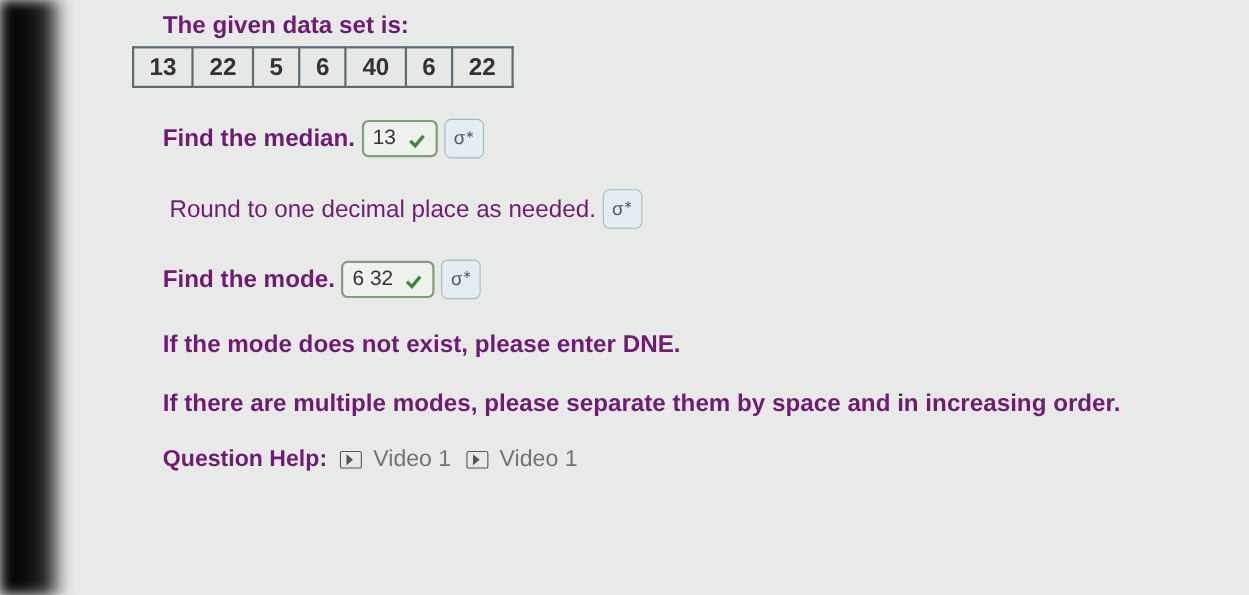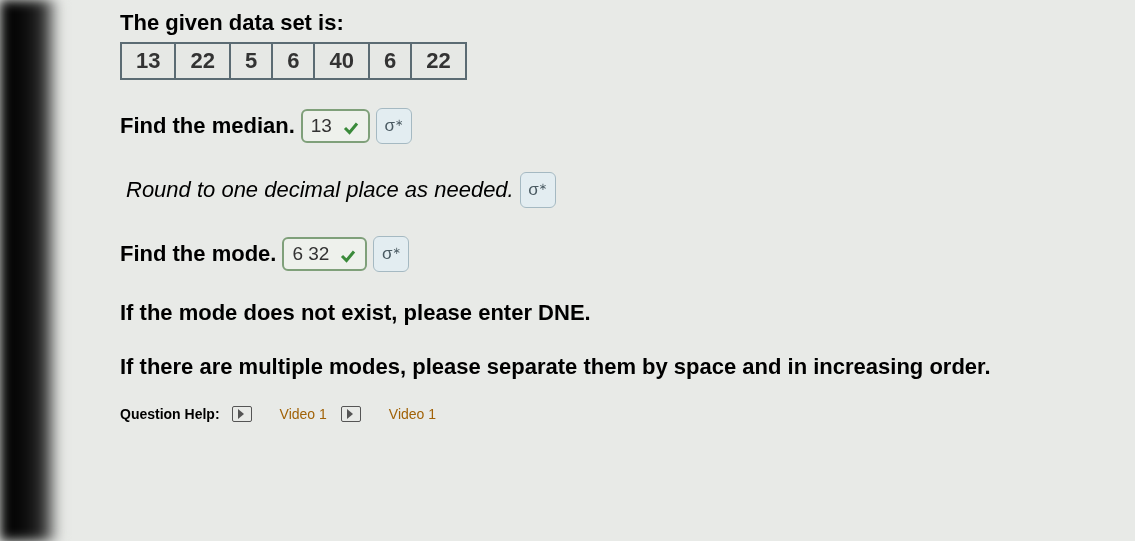--- a/index.html
+++ b/index.html
@@ -25,24 +25,24 @@
     padding: 10px 40px 10px 120px;
     font-size: 22px;
     color: #333;
     filter: blur(0.5px);
   }
   .line {
     margin-bottom: 28px;
   }
   .prompt-text {
     font-weight: 600;
-    color: #000000;
+    color: #701a75;
+    margin-left: 28px;
   }
   .italic {
-    font-style: italic;
     font-weight: 500;
   }
   .data-table {
     border-collapse: collapse;
     margin-top: 6px;
   }
   .data-table td {
     border: 2px solid #5b6b73;
     padding: 4px 14px;
     font-weight: 700;
@@ -88,27 +88,27 @@
     color: #4a5a62;
     position: relative;
   }
   .sigma-btn sup {
     font-size: 10px;
     position: relative;
     top: -4px;
   }
   .help-links {
     margin-top: 26px;
-    font-size: 14px;
+    font-size: 21px;
     color: #333;
   }
   .video-link {
-    color: #a16207;
+    color: #737373;
     text-decoration: none;
-    margin-left: 26px;
+    margin-left: 8px;
     margin-right: 14px;
     cursor: pointer;
   }
   .video-icon {
     display: inline-flex;
     align-items: center;
     justify-content: center;
     width: 18px;
     height: 14px;
     border: 1.5px solid #555;

